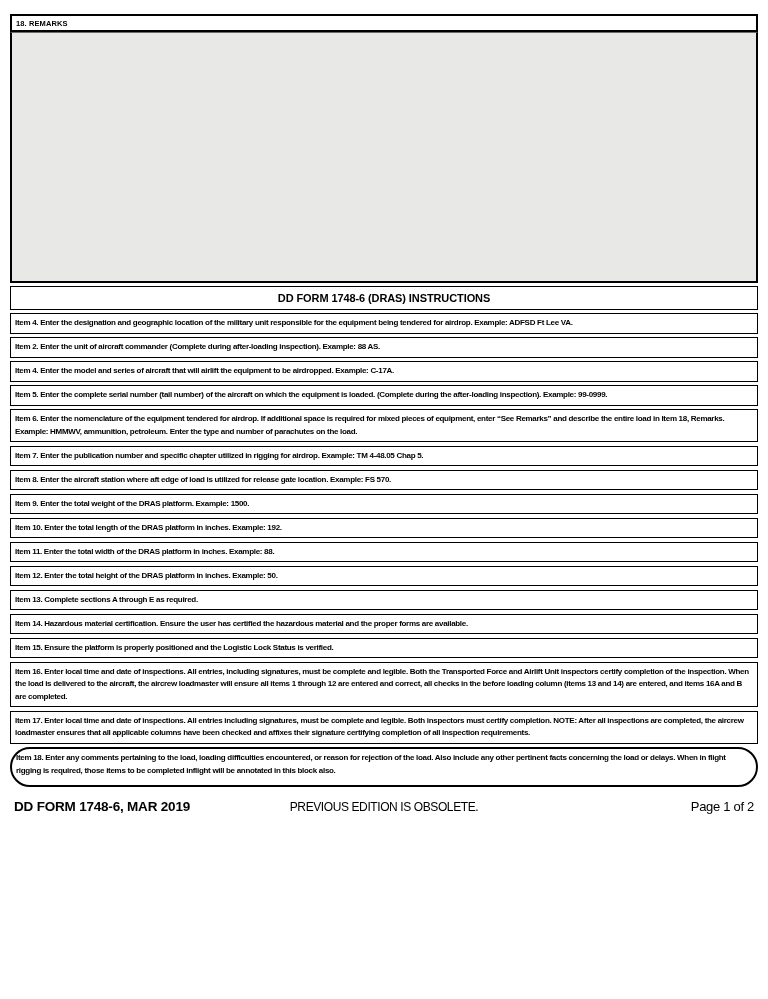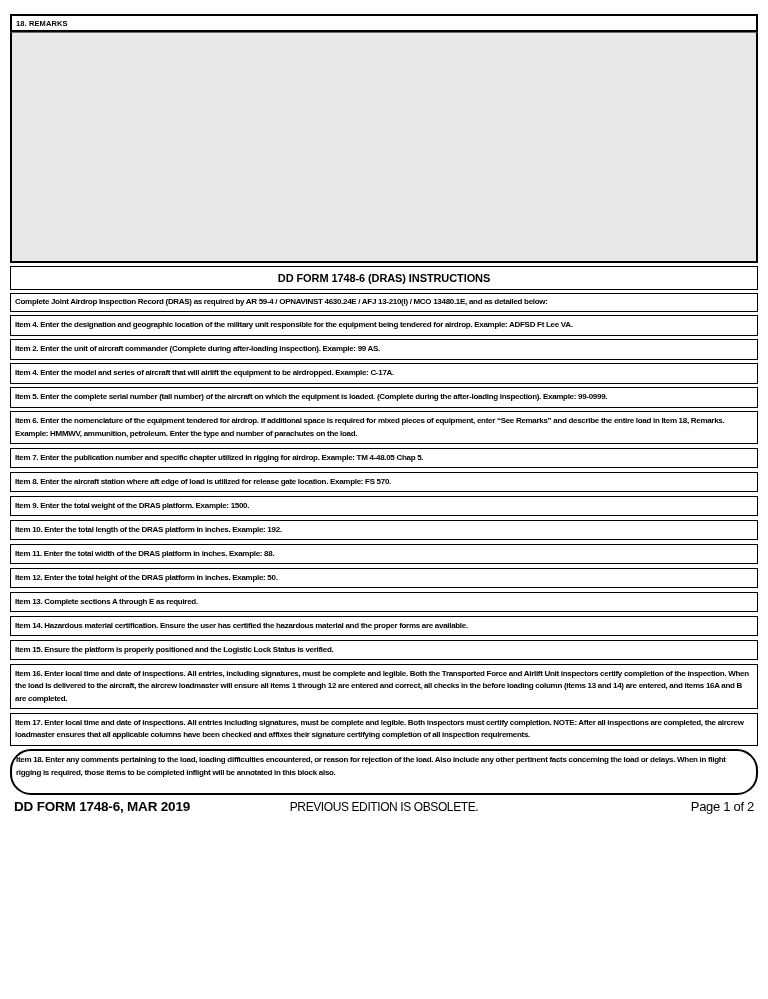--- a/index.html
+++ b/index.html
@@ -62,27 +62,27 @@
     border: 1.5px solid #000;
     min-height: 19px;
     display: flex; align-items: center;
     padding: 3px 4px;
     font-size: 8px; font-weight: bold;
     letter-spacing: -0.3px;
     line-height: 12.5px;
   }
   .item-row:last-child {
     border-width: 2px;
-    padding-bottom: 14px;
+    padding-bottom: 8px;
     align-items: flex-start;
     border-radius: 21px;
   }
   
   .footer {
-    margin-top: 4px;
+    margin-top: 12px;
     display: grid;
     grid-template-columns: 1fr 1fr 1fr;
     align-items: baseline;
     padding: 0 4px 0 4px;
   }
   .footer-form-number {
     font-size: 13.5px; font-weight: bold;
     letter-spacing: -0.2px;
     white-space: nowrap;
     justify-self: start;
@@ -105,26 +105,25 @@
 
 <div class="page">
 
   <div class="remarks-section">
     <div class="remarks-header">18. REMARKS</div>
     <div class="remarks-box"></div>
   </div>
 
   <div class="title-row">DD FORM 1748-6 (DRAS) INSTRUCTIONS</div>
 
-  <div class="intro-row">Complete Joint Airdrop Inspection Record (DRAS) as required by AR 59-4 / OPNAVINST 4630.24E / AFJ 13-210(I) / MCO 13480.1E, and as detailed below:</div>
 
   <div class="items-container" id="items-container">
 
   <div class="item-row">Item 4. Enter the designation and geographic location of the military unit responsible for the equipment being tendered for airdrop. Example: ADFSD Ft Lee VA.</div>
-      <div class="item-row">Item 2. Enter the unit of aircraft commander (Complete during after-loading inspection). Example: 99 AS.</div>
+      <div class="item-row">Item 2. Enter the unit of aircraft commander (Complete during after-loading inspection). Example: 88 AS.</div>
       <div class="item-row">Item 4. Enter the model and series of aircraft that will airlift the equipment to be airdropped. Example: C-17A.</div>
       <div class="item-row">Item 5. Enter the complete serial number (tail number) of the aircraft on which the equipment is loaded. (Complete during the after-loading inspection). Example: 99-0999.</div>
       <div class="item-row">Item 6. Enter the nomenclature of the equipment tendered for airdrop. If additional space is required for mixed pieces of equipment, enter “See Remarks” and describe the entire load in Item 18, Remarks. Example: HMMWV, ammunition, petroleum. Enter the type and number of parachutes on the load.</div>
       <div class="item-row">Item 7. Enter the publication number and specific chapter utilized in rigging for airdrop. Example: TM 4-48.05 Chap 5.</div>
       <div class="item-row">Item 8. Enter the aircraft station where aft edge of load is utilized for release gate location. Example: FS 570.</div>
       <div class="item-row">Item 9. Enter the total weight of the DRAS platform. Example: 1500.</div>
       <div class="item-row">Item 10. Enter the total length of the DRAS platform in inches. Example: 192.</div>
       <div class="item-row">Item 11. Enter the total width of the DRAS platform in inches. Example: 88.</div>
       <div class="item-row">Item 12. Enter the total height of the DRAS platform in inches. Example: 50.</div>
       <div class="item-row">Item 13. Complete sections A through E as required.</div>

